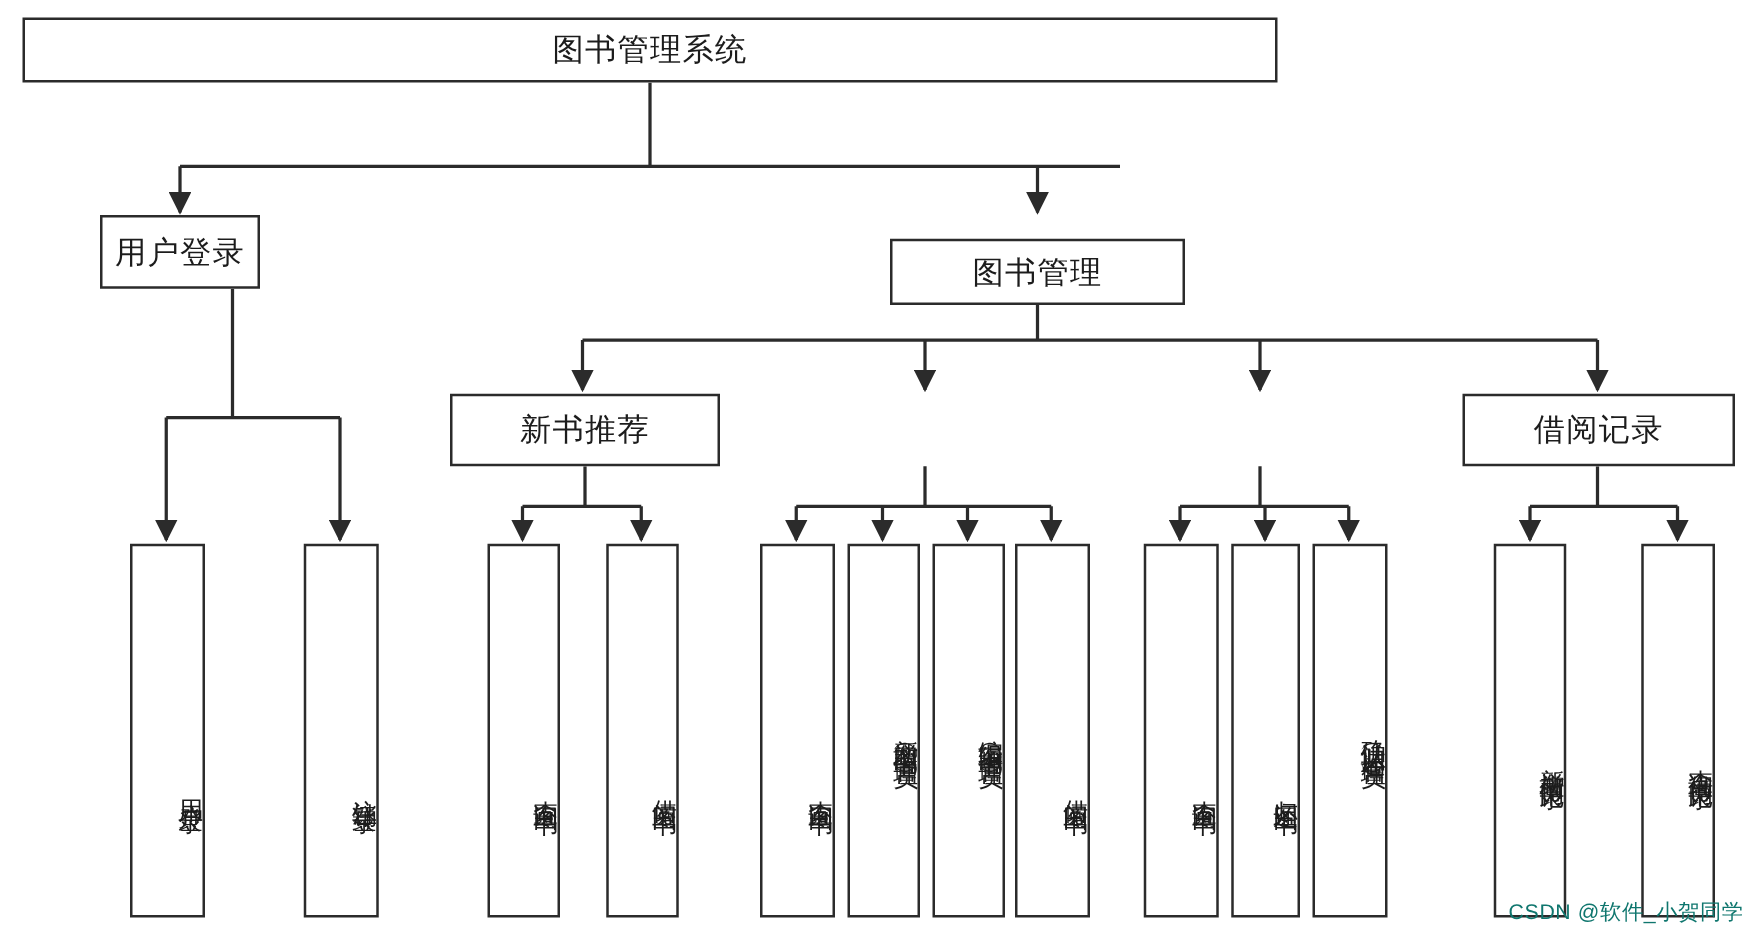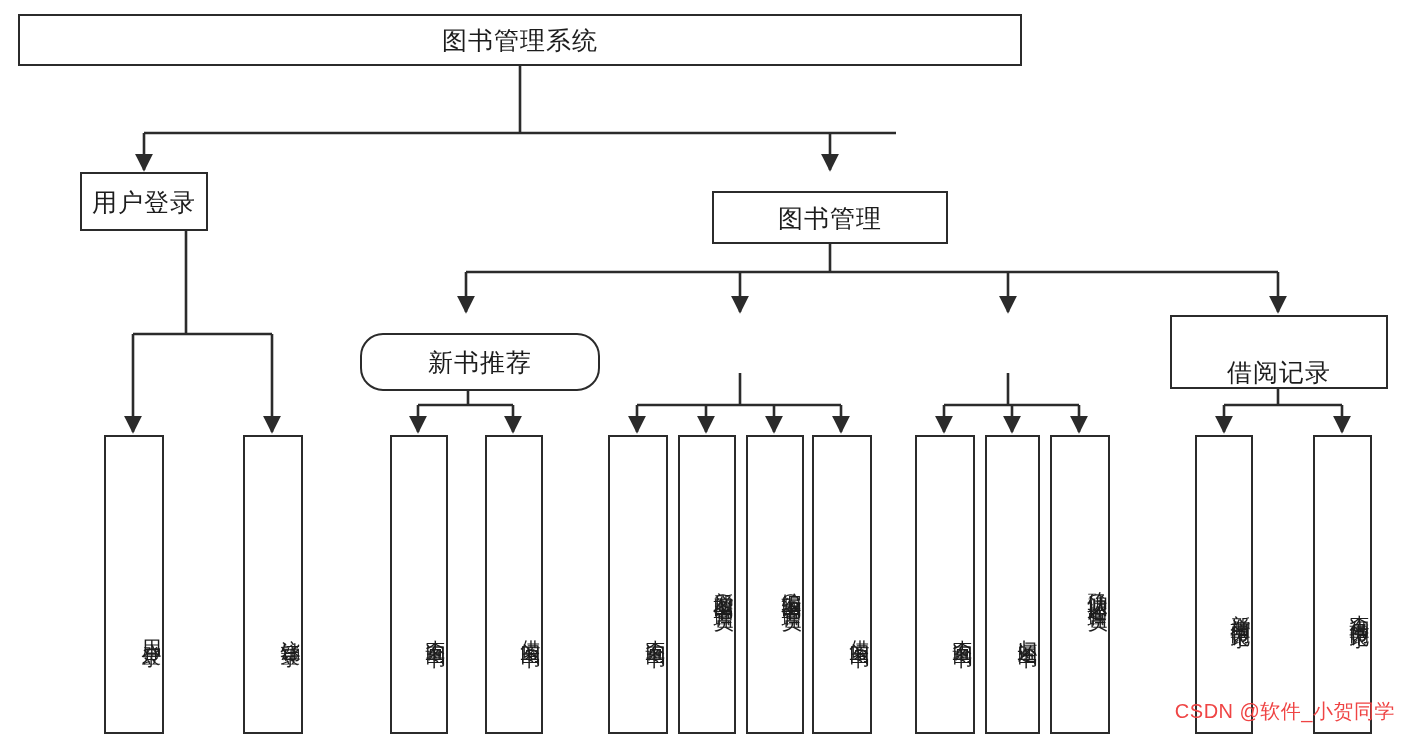--- a/index.html
+++ b/index.html
@@ -55,23 +55,23 @@
   }
   .node.vert.tall {
     align-items: flex-start;
   }
   .node-label {
     display: block;
   }
   .watermark {
     position: absolute;
     right: 10px;
-    bottom: 22px;
-    font-size: 20px;
-    color: #ef4444;
+    bottom: 6px;
+    font-size: 17px;
+    color: #0f766e;
     z-index: 5;
     white-space: nowrap;
     letter-spacing: 0.5px;
   }
 </style>
 </head>
 <body>
 
 <div id="canvas">
 
@@ -129,24 +129,24 @@
     <span class="node-label">图书管理系统</span>
   </div>
 
   <div class="node horiz" style="left:80px; top:172px; width:128px; height:59px;">
     <span class="node-label">用户登录</span>
   </div>
   <div class="node horiz" style="left:712px; top:172px; width:236px; height:53px;margin-top:19px;">
     <span class="node-label">图书管理</span>
   </div>
 
-  <div class="node horiz" style="left:360px; top:333px; width:240px; height:58px;border-radius:23px;">
+  <div class="node horiz" style="left:360px; top:315px; width:216px; height:58px;">
     <span class="node-label">新书推荐</span>
   </div>
-  <div class="node horiz" style="left:1170px; top:315px; width:218px; height:74px;align-items:flex-end;">
+  <div class="node horiz" style="left:1170px; top:315px; width:218px; height:58px;">
     <span class="node-label">借阅记录</span>
   </div>
 
   <div class="node vert" style="left:104px; top:435px; width:60px; height:299px; padding-top:90px;">
     <span class="node-label">用户登录</span>
   </div>
   <div class="node vert" style="left:243px; top:435px; width:60px; height:299px; padding-top:90px;">
     <span class="node-label">注销登录</span>
   </div>
 

